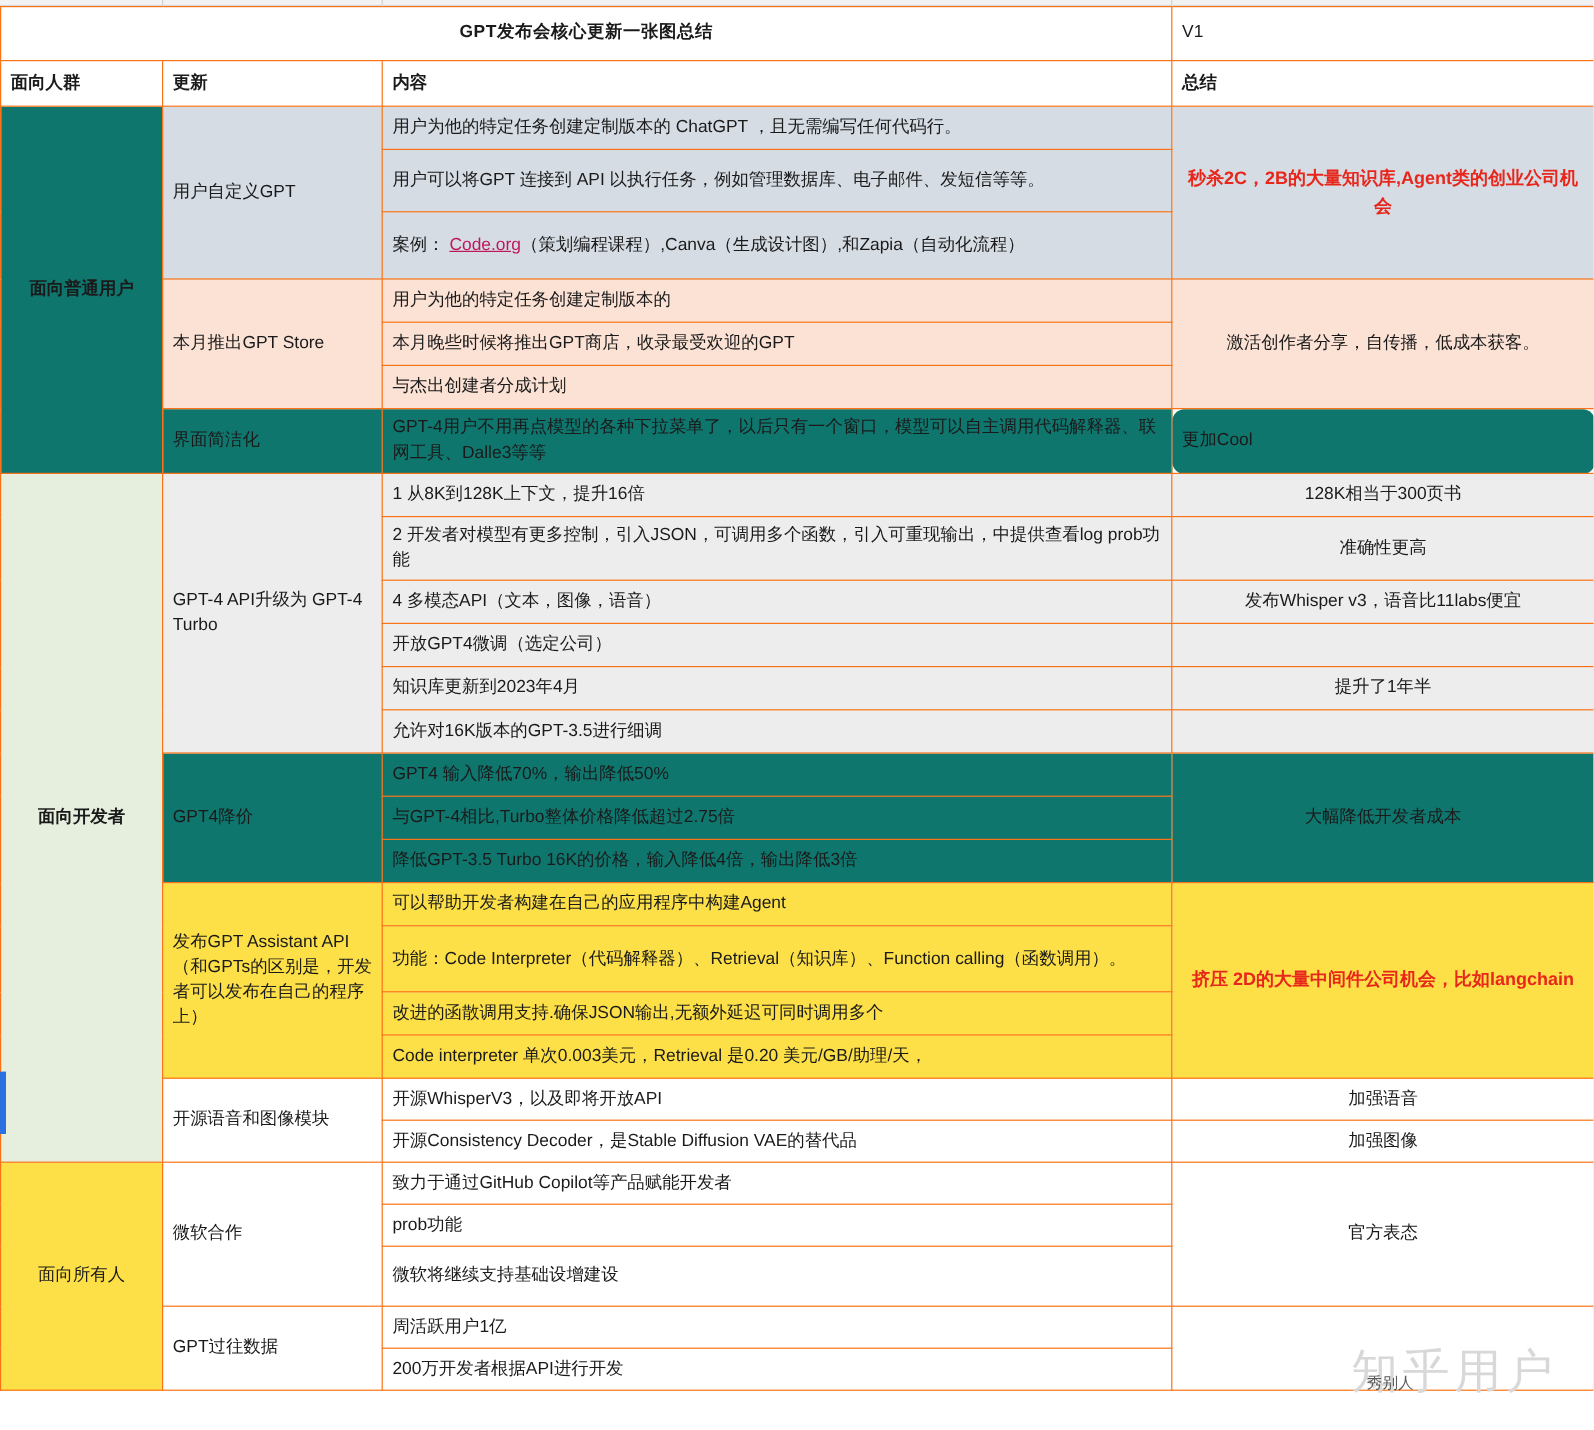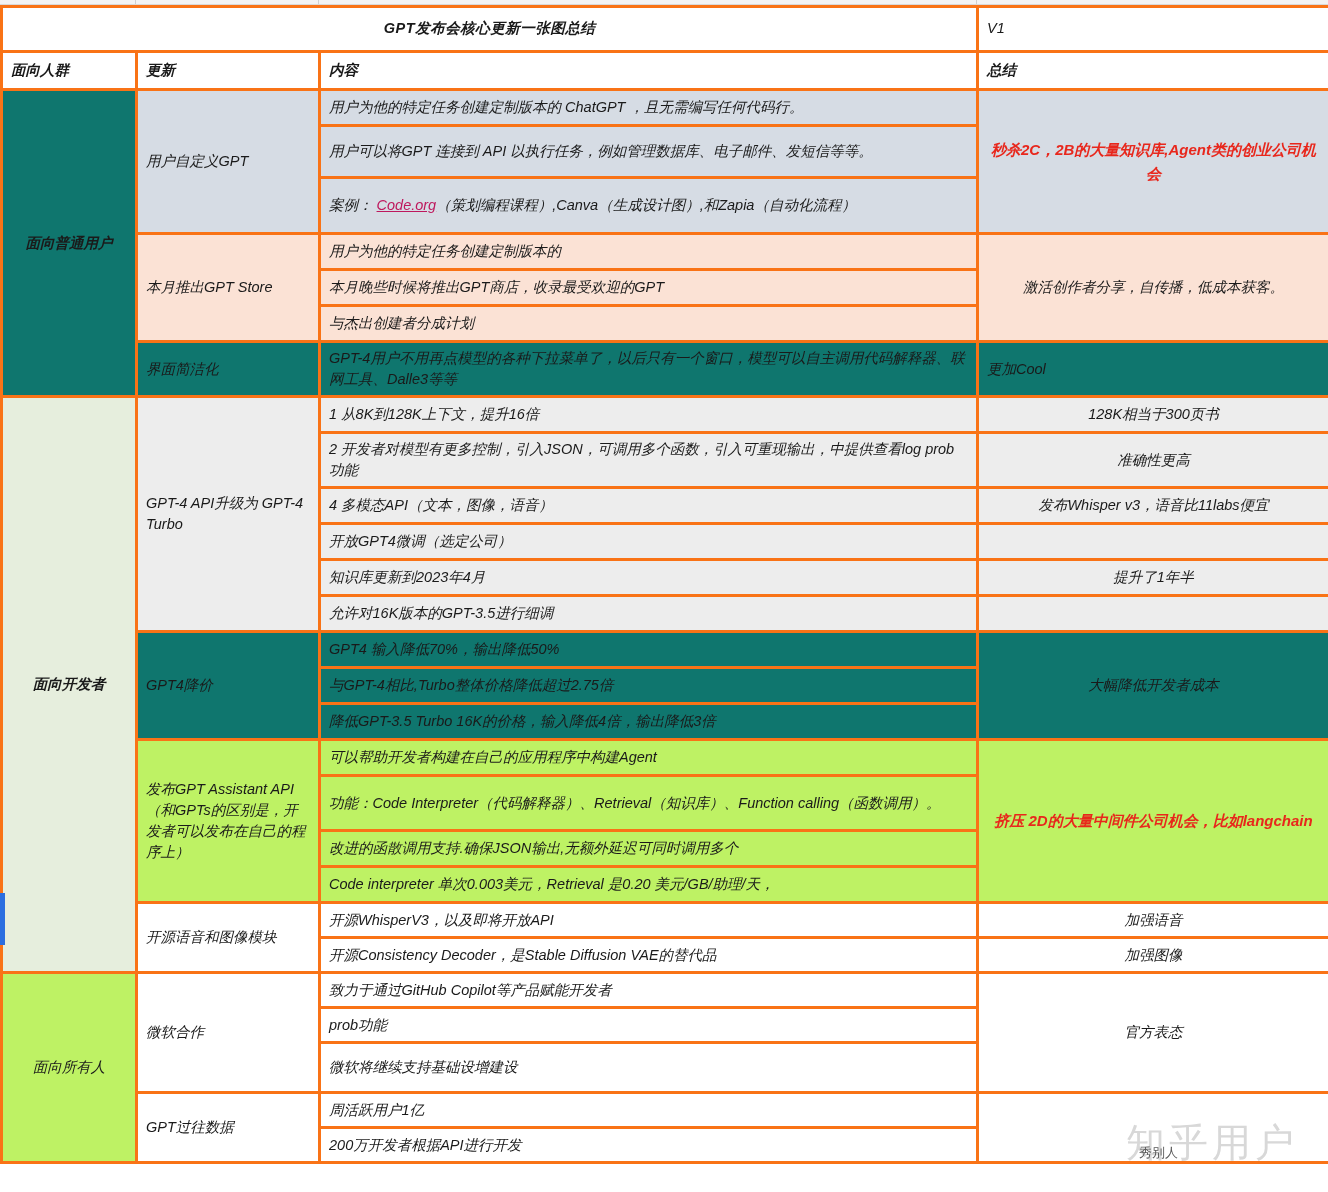--- a/index.html
+++ b/index.html
@@ -26,28 +26,27 @@
   .top-strip .seg { position:absolute; top:0; bottom:0; width:1px; background:#d0d0d0; }
 
   table.grid {
     position: absolute;
     top: 5px; left: 0;
     border-collapse: collapse;
     table-layout: fixed;
     width: 1328px;
   }
   table.grid td {
-    border: 3px solid #f97316;
+    border: 1px solid #f97316;
     padding: 5px 8px;
     font-size: 14.5px;
     line-height: 1.45;
     color: #1a1a1a;
     vertical-align: middle;
     word-break: break-word;
-    font-style: italic;
   }
 
   
   col.c1 { width: 135px; }
   col.c2 { width: 183px; }
   col.c3 { width: 658px; }
   col.c4 { width: 352px; }
 
   
   td.title-cell {
@@ -90,38 +89,38 @@
     font-size: 14.5px;
     line-height: 1.5;
   }
 
   
   td.summary {
     text-align: center;
     vertical-align: middle;
     font-size: 14.5px;
   }
-  td.summary.left { text-align: left; }
+  td.summary.left { text-align: left; border-radius: 10px; }
   td.summary.red {
     color: #e8271c;
     font-weight: bold;
     line-height: 1.6;
     font-size: 15px;
   }
 
   
   td.content { text-align: left; vertical-align: middle; }
 
   
   .fill-yellow  { background: #0f766e; }
   .fill-blue-g  { background: #d6dce4; }
   .fill-pink    { background: #fbe2d5; }
   .fill-green   { background: #e6eedd; }
   .fill-grey    { background: #ededed; }
-  .fill-lblue   { background: #bef264; }
+  .fill-lblue   { background: #fde047; }
   .fill-white   { background: #ffffff; }
 
   a.link { color: #be185d; text-decoration: underline; }
 
   
   .sel-marker {
     position: absolute;
     left: 0px; top: 893px;
     width: 5px; height: 52px;
     background: #2b6fe0;

